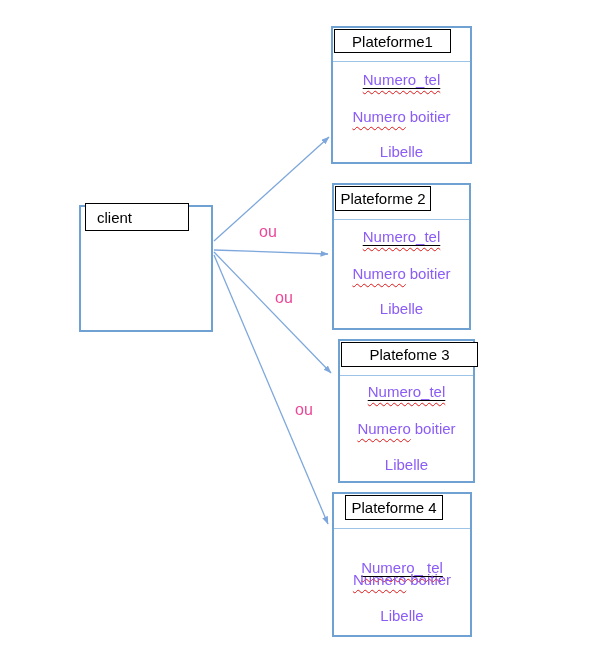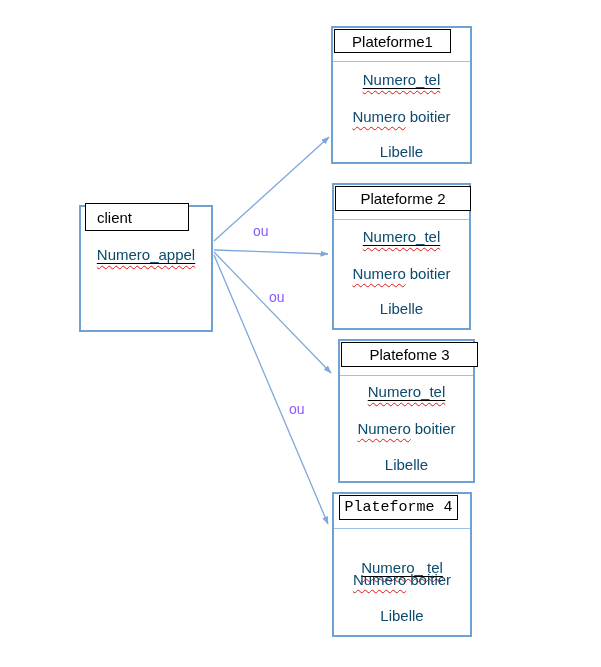--- a/index.html
+++ b/index.html
@@ -13,33 +13,33 @@
   }
   .entity-header{
     position:absolute;border:1px solid #000000;background:#ffffff;box-sizing:border-box;
     display:flex;align-items:center;justify-content:center;
     font-size:15px;color:#000000;
   }
   .entity-header.left-align{justify-content:flex-start;padding-left:11px;}
   .divider{position:absolute;left:0;right:0;height:1px;background:#9dc3e6;}
   .field{
     position:absolute;left:0;right:0;height:24px;text-align:center;
-    font-size:15px;line-height:24px;color:#0c4a6e;white-space:nowrap;
+    font-size:15px;line-height:24px;color:#8b5cf6;white-space:nowrap;
   }
   
   .u{text-decoration:underline solid #000000 1px;text-underline-offset:3px;}
   .sq{
     text-decoration:underline;text-decoration-style:wavy;
     text-decoration-color:#e01616;text-decoration-thickness:1px;
     text-underline-offset:5px;
   }
   .sq.tight{text-underline-offset:4px;}
   .rest{margin-left:4px;}
   .ou-label{
-    position:absolute;width:30px;font-size:14px;color:#8b5cf6;
+    position:absolute;width:30px;text-align:center;font-size:16px;color:#ec4899;
   }
   svg.arrows{position:absolute;inset:0;pointer-events:none;}
 </style>
 </head>
 <body>
 
 <div class="canvas">
 
   <svg class="arrows" width="601" height="667" viewBox="0 0 601 667">
     <defs>
@@ -54,43 +54,40 @@
   </svg>
 
   <div class="ou-label" style="left:253px;top:223px;">ou</div>
   <div class="ou-label" style="left:269px;top:289px;">ou</div>
   <div class="ou-label" style="left:289px;top:401px;">ou</div>
 
   <div class="entity" style="left:79px;top:205px;width:134px;height:127px;">
     <div class="entity-header left-align" style="left:4px;top:-4px;width:104px;height:28px;">
       <span>client</span>
     </div>
-    <div class="field" style="top:36px;">
-      <span class="u"><span class="sq">Numero_appel</span></span>
-    </div>
   </div>
 
   <div class="entity" style="left:331px;top:26px;width:141px;height:138px;">
     <div class="entity-header" style="left:1px;top:1px;width:117px;height:24px;">
       <span>Plateforme1</span>
     </div>
     <div class="divider" style="top:33px;"></div>
     <div class="field" style="top:40px;">
       <span class="u"><span class="sq">Numero_tel</span></span>
     </div>
     <div class="field" style="top:77px;">
       <span class="sq tight">Numero</span><span class="rest">boitier</span>
     </div>
     <div class="field" style="top:112px;">
       <span>Libelle</span>
     </div>
   </div>
 
   <div class="entity" style="left:332px;top:183px;width:139px;height:147px;">
-    <div class="entity-header" style="left:1px;top:1px;width:136px;height:25px;">
+    <div class="entity-header" style="left:1px;top:1px;width:96px;height:25px;">
       <span>Plateforme 2</span>
     </div>
     <div class="divider" style="top:34px;"></div>
     <div class="field" style="top:40px;">
       <span class="u"><span class="sq">Numero_tel</span></span>
     </div>
     <div class="field" style="top:77px;">
       <span class="sq tight">Numero</span><span class="rest">boitier</span>
     </div>
     <div class="field" style="top:112px;">
@@ -108,21 +105,21 @@
     </div>
     <div class="field" style="top:76px;">
       <span class="sq tight">Numero</span><span class="rest">boitier</span>
     </div>
     <div class="field" style="top:112px;">
       <span>Libelle</span>
     </div>
   </div>
 
   <div class="entity" style="left:332px;top:492px;width:140px;height:145px;">
-    <div class="entity-header" style="left:5px;top:1px;width:119px;height:25px;font-family:Liberation Mono, monospace;">
+    <div class="entity-header" style="left:11px;top:1px;width:98px;height:25px;">
       <span>Plateforme 4</span>
     </div>
     <div class="divider" style="top:34px;"></div>
     <div class="field" style="top:38px;margin-top:24px;">
       <span class="u"><span class="sq">Numero_ tel</span></span>
     </div>
     <div class="field" style="top:74px;">
       <span class="sq tight">Numero</span><span class="rest">boitier</span>
     </div>
     <div class="field" style="top:110px;">

